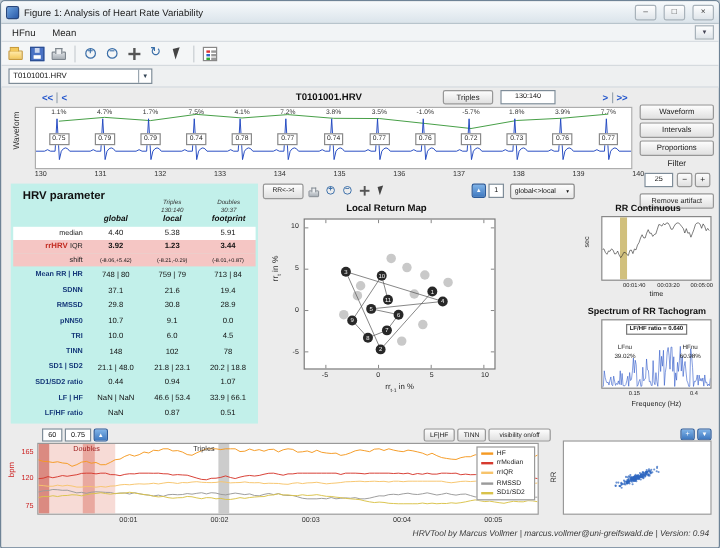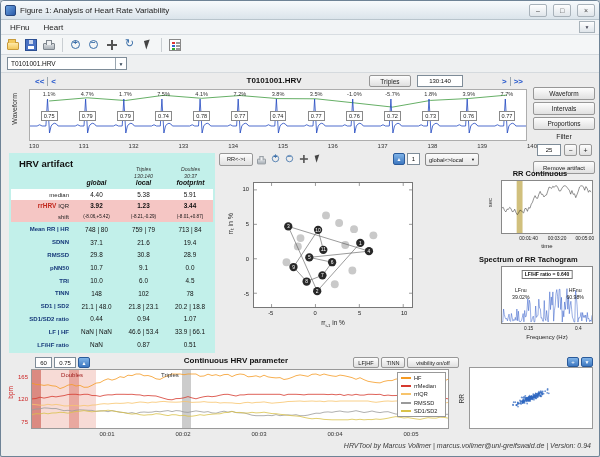--- a/index.html
+++ b/index.html
@@ -109,21 +109,21 @@
   .lrmxtick{position:absolute;transform:translateX(-50%);font-size:5.8px;color:#222}
   #lrm-xlabel{position:absolute;left:252px;top:318px;width:160px;text-align:center;font-size:6.5px;color:#222}
   
   #tacho-title{position:absolute;left:482px;top:168px;width:114px;text-align:center;font-size:7.5px;font-weight:bold;color:#111}
   #tacho-ylabel{position:absolute;left:486px;top:192px}
   #tacho-axes{position:absolute;left:500px;top:179px;width:92px;height:54px;background:#fff;border:1px solid #888}
   #tacho-xticks{position:absolute;left:500px;top:235px;width:92px;height:6px}
   .stick{position:absolute;transform:translateX(-50%);font-size:4.8px;color:#222;white-space:nowrap}
   #tacho-xlabel{position:absolute;left:500px;top:242px;width:92px;text-align:center;font-size:6px;color:#222}
   
-  #spec-title{position:absolute;left:478px;top:254px;width:120px;text-align:left;font-size:7.5px;font-weight:bold;color:#111}
+  #spec-title{position:absolute;left:478px;top:254px;width:120px;text-align:center;font-size:7.5px;font-weight:bold;color:#111}
   #spec-axes{position:absolute;left:500px;top:265px;width:92px;height:58px;background:#fff;border:1px solid #888}
   #spec-ann{position:absolute;left:50%;transform:translateX(-50%);top:3px;border:1px solid #777;background:#fff;font-size:5px;line-height:7px;padding:0 2px;white-space:nowrap;color:#111;font-weight:bold}
   .nu{position:absolute;top:20px;font-size:5.2px;line-height:6.5px;text-align:center;color:#222}
   #spec-lf{left:10px}#spec-hf{right:8px}
   #spec-xticks{position:absolute;left:500px;top:325px;width:92px;height:6px}
   #spec-xlabel{position:absolute;left:500px;top:333px;width:92px;text-align:center;font-size:6px;color:#222}
   
   #cont-win-input{position:absolute;left:34px;top:356px;width:17px;height:11px}
   #cont-q-input{position:absolute;left:53px;top:356px;width:22px;height:11px}
   #cont-apply-btn{position:absolute;left:77px;top:356px;width:12px;height:11px;font-size:5px}
@@ -163,21 +163,21 @@
     <div id="win-icon"></div>
     <div id="win-title">Figure 1: Analysis of Heart Rate Variability</div>
     <div class="wbtn">–</div>
     <div class="wbtn">□</div>
     <div class="wbtn">×</div>
   </div>
 
   <div id="menubar">
     <div id="menu-items">
         <div class="menu-item">HFnu</div>
-        <div class="menu-item">Heart</div>
+        <div class="menu-item">Mean</div>
       </div>
     <div id="dock-btn">▼</div>
   </div>
 
   <div id="toolbar">
     <div id="toolbar-icons" style="display:flex;align-items:center;gap:2px">
         <div class="tbtn">
           <div class="ico open-icon"></div>
         </div>
         <div class="tbtn">
@@ -311,21 +311,21 @@
   <div class="btn side" id="btn-waveform">Waveform</div>
   <div class="btn side" id="btn-intervals">Intervals</div>
   <div class="btn side" id="btn-proportions">Proportions</div>
   <div id="filter-label">Filter</div>
   <input class="edit" id="filter-input" value="25" style="">
   <div class="btn" id="filter-minus">−</div>
   <div class="btn" id="filter-plus">+</div>
   <div class="btn side" id="btn-remove">Remove artifact</div>
 
   <div id="hrv-panel">
-    <div id="hrv-title">HRV artifact</div>
+    <div id="hrv-title">HRV parameter</div>
     <div id="hrv-colheads">
       <div class="chead">
           <span class="main">global</span>
         </div>
       <div class="chead">
         <span class="sub">Triples</span>
         <span class="sub">130:140</span>
         <span class="main">local</span>
       </div>
       <div class="chead">
@@ -445,20 +445,21 @@
         </div>
       </div>
   </div>
   <div class="bluebtn" id="lag-btn">▲</div>
   <input class="edit" id="lag-input" value="1" style="">
   <div id="scope-select">
     <span>global&lt;&gt;local</span>
     <span style="font-size:4px">▼</span>
   </div>
 
+  <div id="lrm-title">Local Return Map</div>
   <div id="lrm-ylabel">
     <span class="vlabel"><span>rr</span><sub>t</sub><span> in %</span></span>
   </div>
   <div id="lrm-yticks">
       <div class="lrmytick" style="top: 88.8889%;">-5</div>
       <div class="lrmytick" style="top: 61.1111%;">0</div>
       <div class="lrmytick" style="top: 33.3333%;">5</div>
       <div class="lrmytick" style="top: 5.55556%;">10</div>
     </div>
   <div id="lrm-axes">
@@ -554,21 +555,20 @@
   </div>
   <div id="spec-xticks">
       <div class="stick" style="left: 30%;">0.15</div>
       <div class="stick" style="left: 84%;">0.4</div>
     </div>
   <div id="spec-xlabel">Frequency (Hz)</div>
 
   <input class="edit" id="cont-win-input" value="60" style="">
   <input class="edit" id="cont-q-input" value="0.75" style="">
   <div class="bluebtn" id="cont-apply-btn">▲</div>
-  <div id="cont-title">Continuous HRV parameter</div>
   <div class="btn" id="lfhf-btn">LF|HF</div>
   <div class="btn" id="tinn-btn">TINN</div>
   <div class="btn" id="visibility-btn">visibility on/off</div>
   <div id="cont-ylabel"><span class="vlabel">bpm</span></div>
   <div id="cont-yticks">
       <div class="cytick" style="top: 12.5%;">165</div>
       <div class="cytick" style="top: 50%;">120</div>
       <div class="cytick" style="top: 87.5%;">75</div>
     </div>
   <div id="cont-axes">

